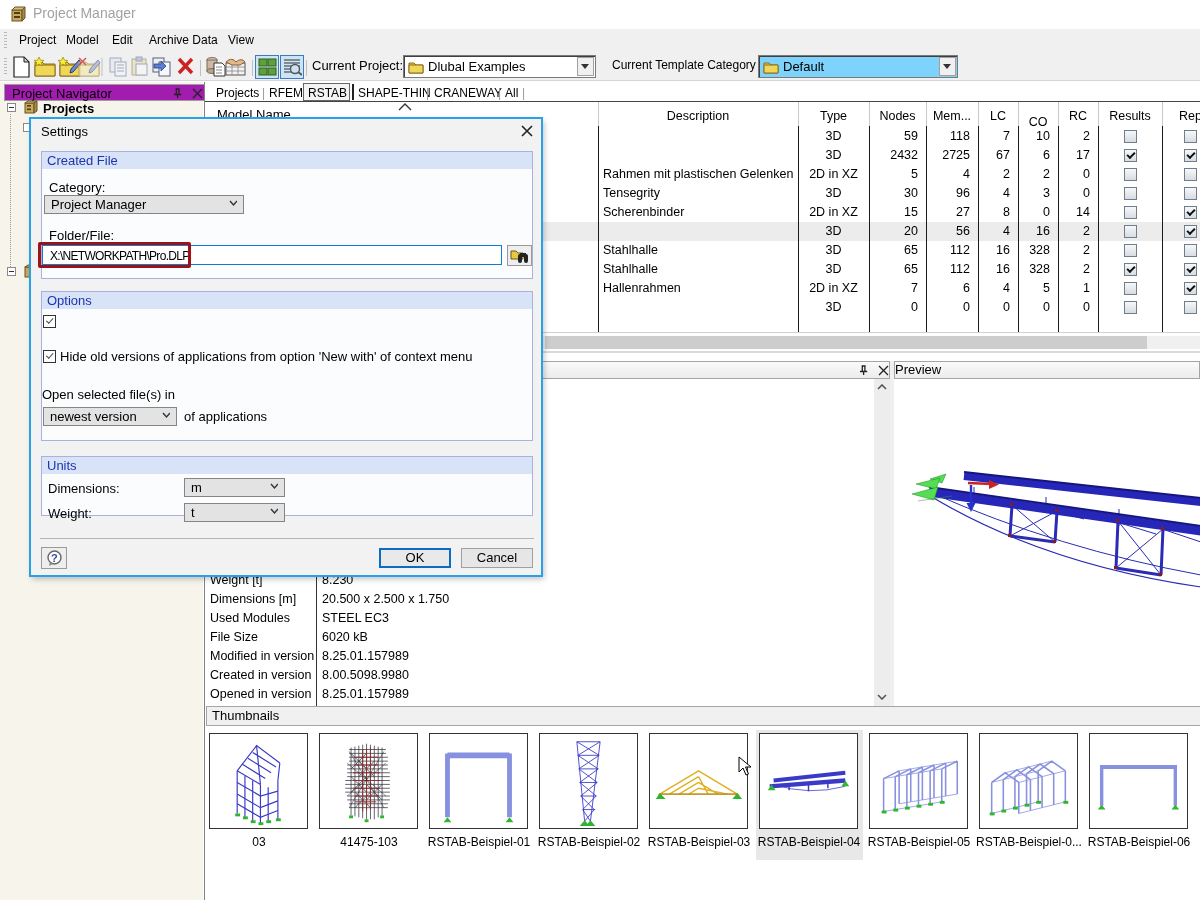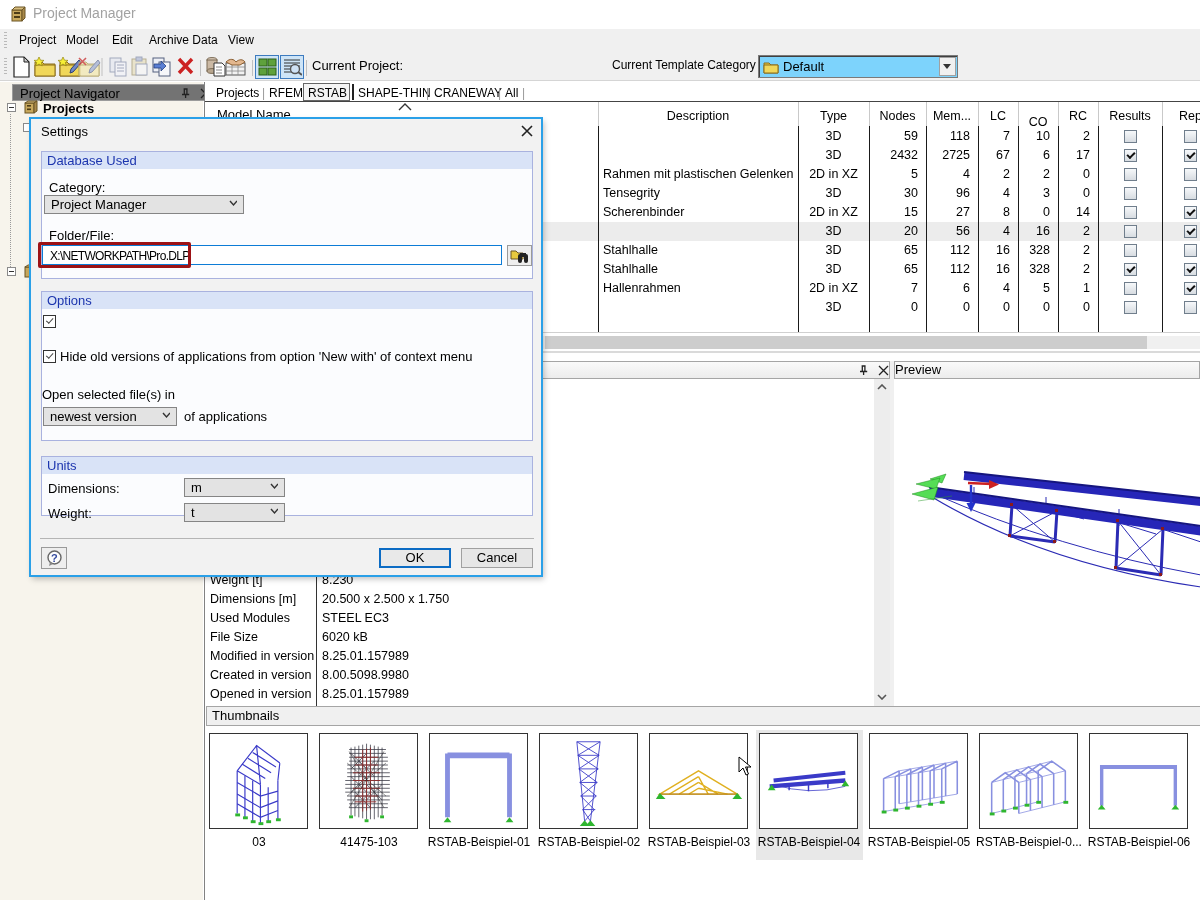--- a/index.html
+++ b/index.html
@@ -130,37 +130,49 @@
   </g>
   <g transform="translate(26,0)">
    <path d="M0 2 h16 M0 5 h16 M0 8 h16 M0 11 h10 M0 14 h10" stroke="#333" stroke-width="1.2"></path>
    <circle cx="11" cy="11" r="4.5" fill="#cfe2f5" stroke="#555" stroke-width="1.4"></circle>
    <line x1="14" y1="14" x2="18" y2="17" stroke="#555" stroke-width="2"></line>
   </g>
  </svg>
  <div class="abs" style="left:306px;top:8px;width:1px;height:16px;background:#c0c0c0"></div>
  <div class="abs" style="left:312px;top:6px">Current Project:</div>
 
+ <div class="abs" style="left:403px;top:3px;width:193px;height:23px;background:#fff;border:1px solid #7a7a7a;box-shadow:inset 1px 1px 0 #404040">
+  <svg class="abs" style="left:4px;top:4px" width="16" height="14" viewBox="0 0 16 14">
+   <path d="M1 3 L6 3 L8 5 L15 5 L15 13 L1 13 Z" fill="#e7c93e" stroke="#8a6d1c"></path>
+   <path d="M1 5 L15 5 L15 13 L1 13 Z" fill="#f0d75a" stroke="#8a6d1c"></path>
+  </svg>
+  <div class="abs" style="left:24px;top:3px">Dlubal Examples</div>
+  <div class="abs" style="right:1px;top:1px;width:17px;height:19px;background:#f0f0f0;border:1px solid #a0a0a0">
+   <svg width="9" height="6" style="position:absolute;left:3px;top:6px">
+          <polygon points="0,0 8,0 4,5" fill="#333"></polygon>
+        </svg>
+  </div>
+ </div>
  <div class="abs" style="left:612px;top:6px;font-size:12px">Current Template Category</div>
  <div class="abs" style="left:758px;top:3px;width:200px;height:23px;background:#7dd3fc;border:1px solid #7a7a7a;box-shadow:inset 1px 1px 0 #404040">
   <svg class="abs" style="left:4px;top:4px" width="16" height="14" viewBox="0 0 16 14">
    <path d="M1 3 L6 3 L8 5 L15 5 L15 13 L1 13 Z" fill="#e7c93e" stroke="#8a6d1c"></path>
    <path d="M1 5 L15 5 L15 13 L1 13 Z" fill="#f0d75a" stroke="#8a6d1c"></path>
   </svg>
   <div class="abs" style="left:24px;top:3px">Default</div>
   <div class="abs" style="right:1px;top:1px;width:17px;height:19px;background:#f0f0f0;border:1px solid #a0a0a0">
    <svg width="9" height="6" style="position:absolute;left:3px;top:6px">
           <polygon points="0,0 8,0 4,5" fill="#333"></polygon>
         </svg>
   </div>
  </div>
 </div>
 
 <div class="abs" style="left:0;top:82px;width:203px;height:818px;background:#f7f4ec">
- <div class="abs" style="left:12px;top:2px;width:202px;height:17px;background:#737373;border:1px solid #9b9b9b">
+ <div class="abs" style="left:4px;top:2px;width:202px;height:17px;background:#a21caf;border:1px solid #9b9b9b">
   <div class="abs" style="left:7px;top:1px">Project Navigator</div>
   <svg class="abs" style="left:168px;top:3px" width="30" height="11" viewBox="0 0 30 11">
    <g stroke="#222" stroke-width="1.3" fill="none">
     <path d="M2.6 1 h4 M3.3 1 v5.5 M5.9 1 v5.5 M1 6.5 h7.2 M4.6 6.5 v3.5"></path>
     <path d="M20 1 L29 10 M29 1 L20 10"></path>
    </g>
   </svg>
  </div>
 
  <div class="abs" style="left:10px;top:32px;width:1px;height:160px;background-image:repeating-linear-gradient(#9a9a9a 0 1px,transparent 1px 2px)"></div>
@@ -580,21 +592,21 @@
     <div class="abs" style="left:1083px;top:835px;width:112px;text-align:center;font-size:12px">RSTAB-Beispiel-06</div>
   </div>
 
 <div class="abs" style="left:30px;top:118px;width:512px;height:458px;background:#f2f2f2;border:1px solid #2aa0e8;outline:1px solid #2aa0e8;box-shadow:2px 3px 6px rgba(0,0,0,0.25)">
  <div class="abs" style="left:10px;top:5px;font-size:13px">Settings</div>
  <svg class="abs" style="left:490px;top:6px" width="12" height="12">
       <path d="M1 1 L11 11 M11 1 L1 11" stroke="#222" stroke-width="1.6"></path>
     </svg>
 
  <div class="gbox" style="left:10px;top:32px;width:492px;height:128px">
-  <div class="ghead">Database Used</div>
+  <div class="ghead">Created File</div>
   <div class="dlg-lbl" style="left:7px;top:28px">Category:</div>
   <div class="combo" style="left:2px;top:43px;width:200px;height:19px">Project Manager
    <svg class="ar" width="9" height="7">
           <polyline points="1,1 4.5,5 8,1" fill="none" stroke="#333" stroke-width="1.4"></polyline>
         </svg>
   </div>
   <div class="dlg-lbl" style="left:7px;top:76px">Folder/File:</div>
  </div>
 
  <div class="abs" style="left:11px;top:126px;width:460px;height:20px;background:#fff;border:1px solid #0c7cd6"></div>

